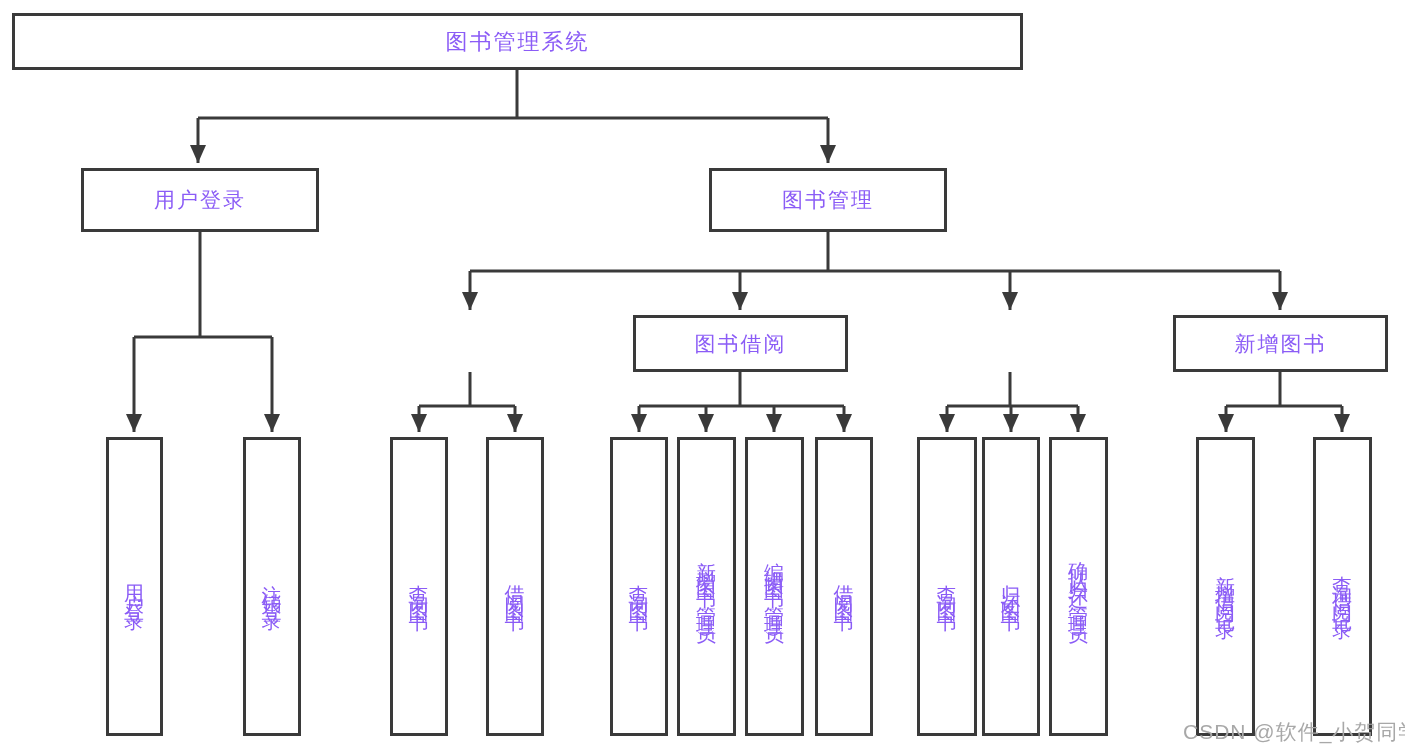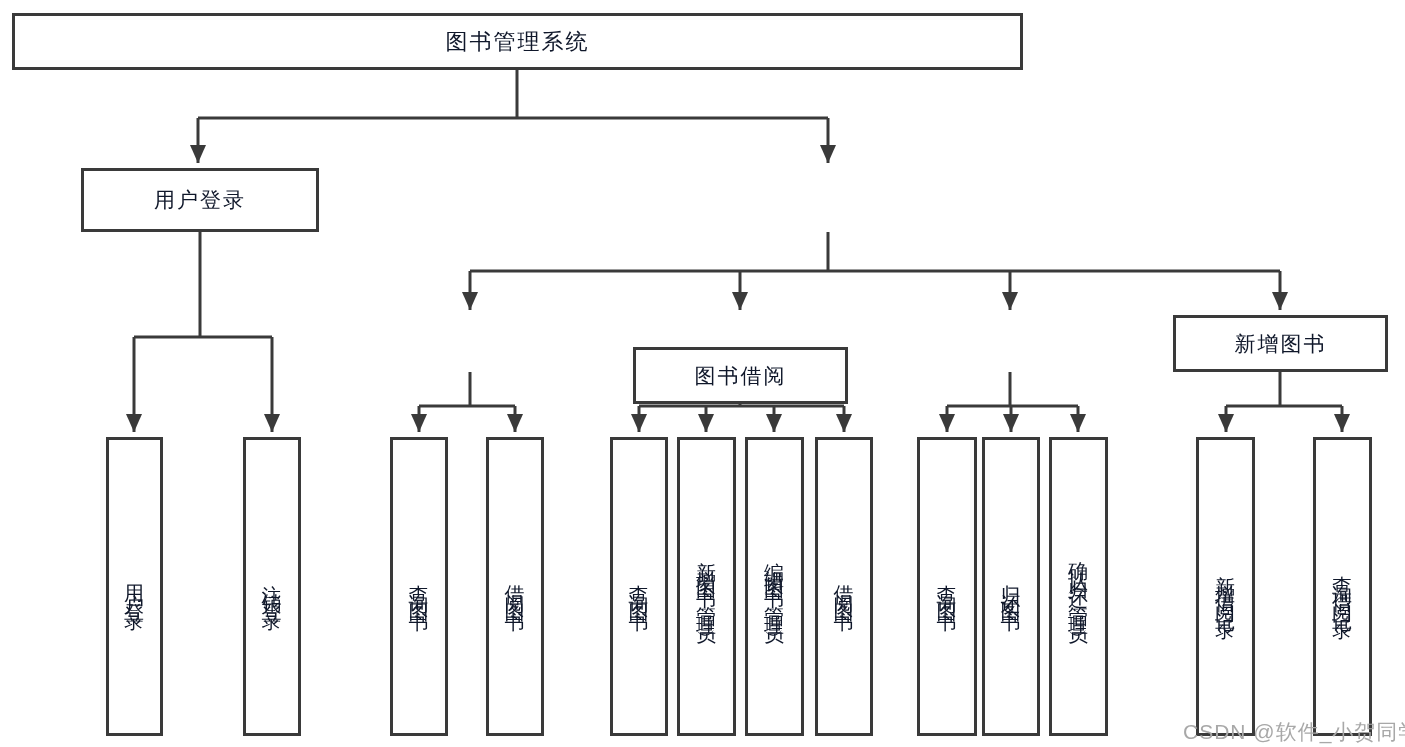--- a/index.html
+++ b/index.html
@@ -22,21 +22,21 @@
     z-index: 1;
   }
   .hbox, .vbox {
     position: absolute;
     box-sizing: border-box;
     border: 3px solid #3a3a3a;
     background: #ffffff;
     display: flex;
     align-items: center;
     justify-content: center;
-    color: #0f172a;
+    color: #8b5cf6;
     z-index: 2;
     font-family: Liberation Serif, serif;
   }
   .hbox {
     font-size: 21px;
     letter-spacing: 2px;
     white-space: nowrap;
   }
   .hbox.title {
     font-size: 22px;
@@ -103,22 +103,23 @@
 
       <path d="M1280,372 V406 M1226,406 H1342"></path>
       <path d="M1226,406 V432" marker-end="url(#arrow)"></path>
       <path d="M1342,406 V432" marker-end="url(#arrow)"></path>
     </g>
   </svg>
 
   <div class="hbox title" style="left:12px; top:13px; width:1011px; height:57px;">图书管理系统</div>
 
   <div class="hbox" style="left:81px; top:168px; width:238px; height:64px;">用户登录</div>
+  <div class="hbox" style="left:709px; top:168px; width:238px; height:64px;">图书管理</div>
 
-  <div class="hbox" style="left:633px; top:315px; width:215px; height:57px;margin-top:32px;">图书借阅</div>
+  <div class="hbox" style="left:633px; top:315px; width:215px; height:57px;">图书借阅</div>
   <div class="hbox" style="left:1173px; top:315px; width:215px; height:57px;">新增图书</div>
 
   <div class="vbox" style="left:106px; top:437px; width:57px; height:299px;">用户登录</div>
   <div class="vbox" style="left:243px; top:437px; width:58px; height:299px;">注销登录</div>
 
   <div class="vbox" style="left:390px; top:437px; width:58px; height:299px;">查询图书</div>
   <div class="vbox" style="left:486px; top:437px; width:58px; height:299px;">借阅图书</div>
 
   <div class="vbox" style="left:610px; top:437px; width:58px; height:299px;">查询图书</div>
   <div class="vbox" style="left:677px; top:437px; width:59px; height:299px;">新增图书（管理员）</div>

